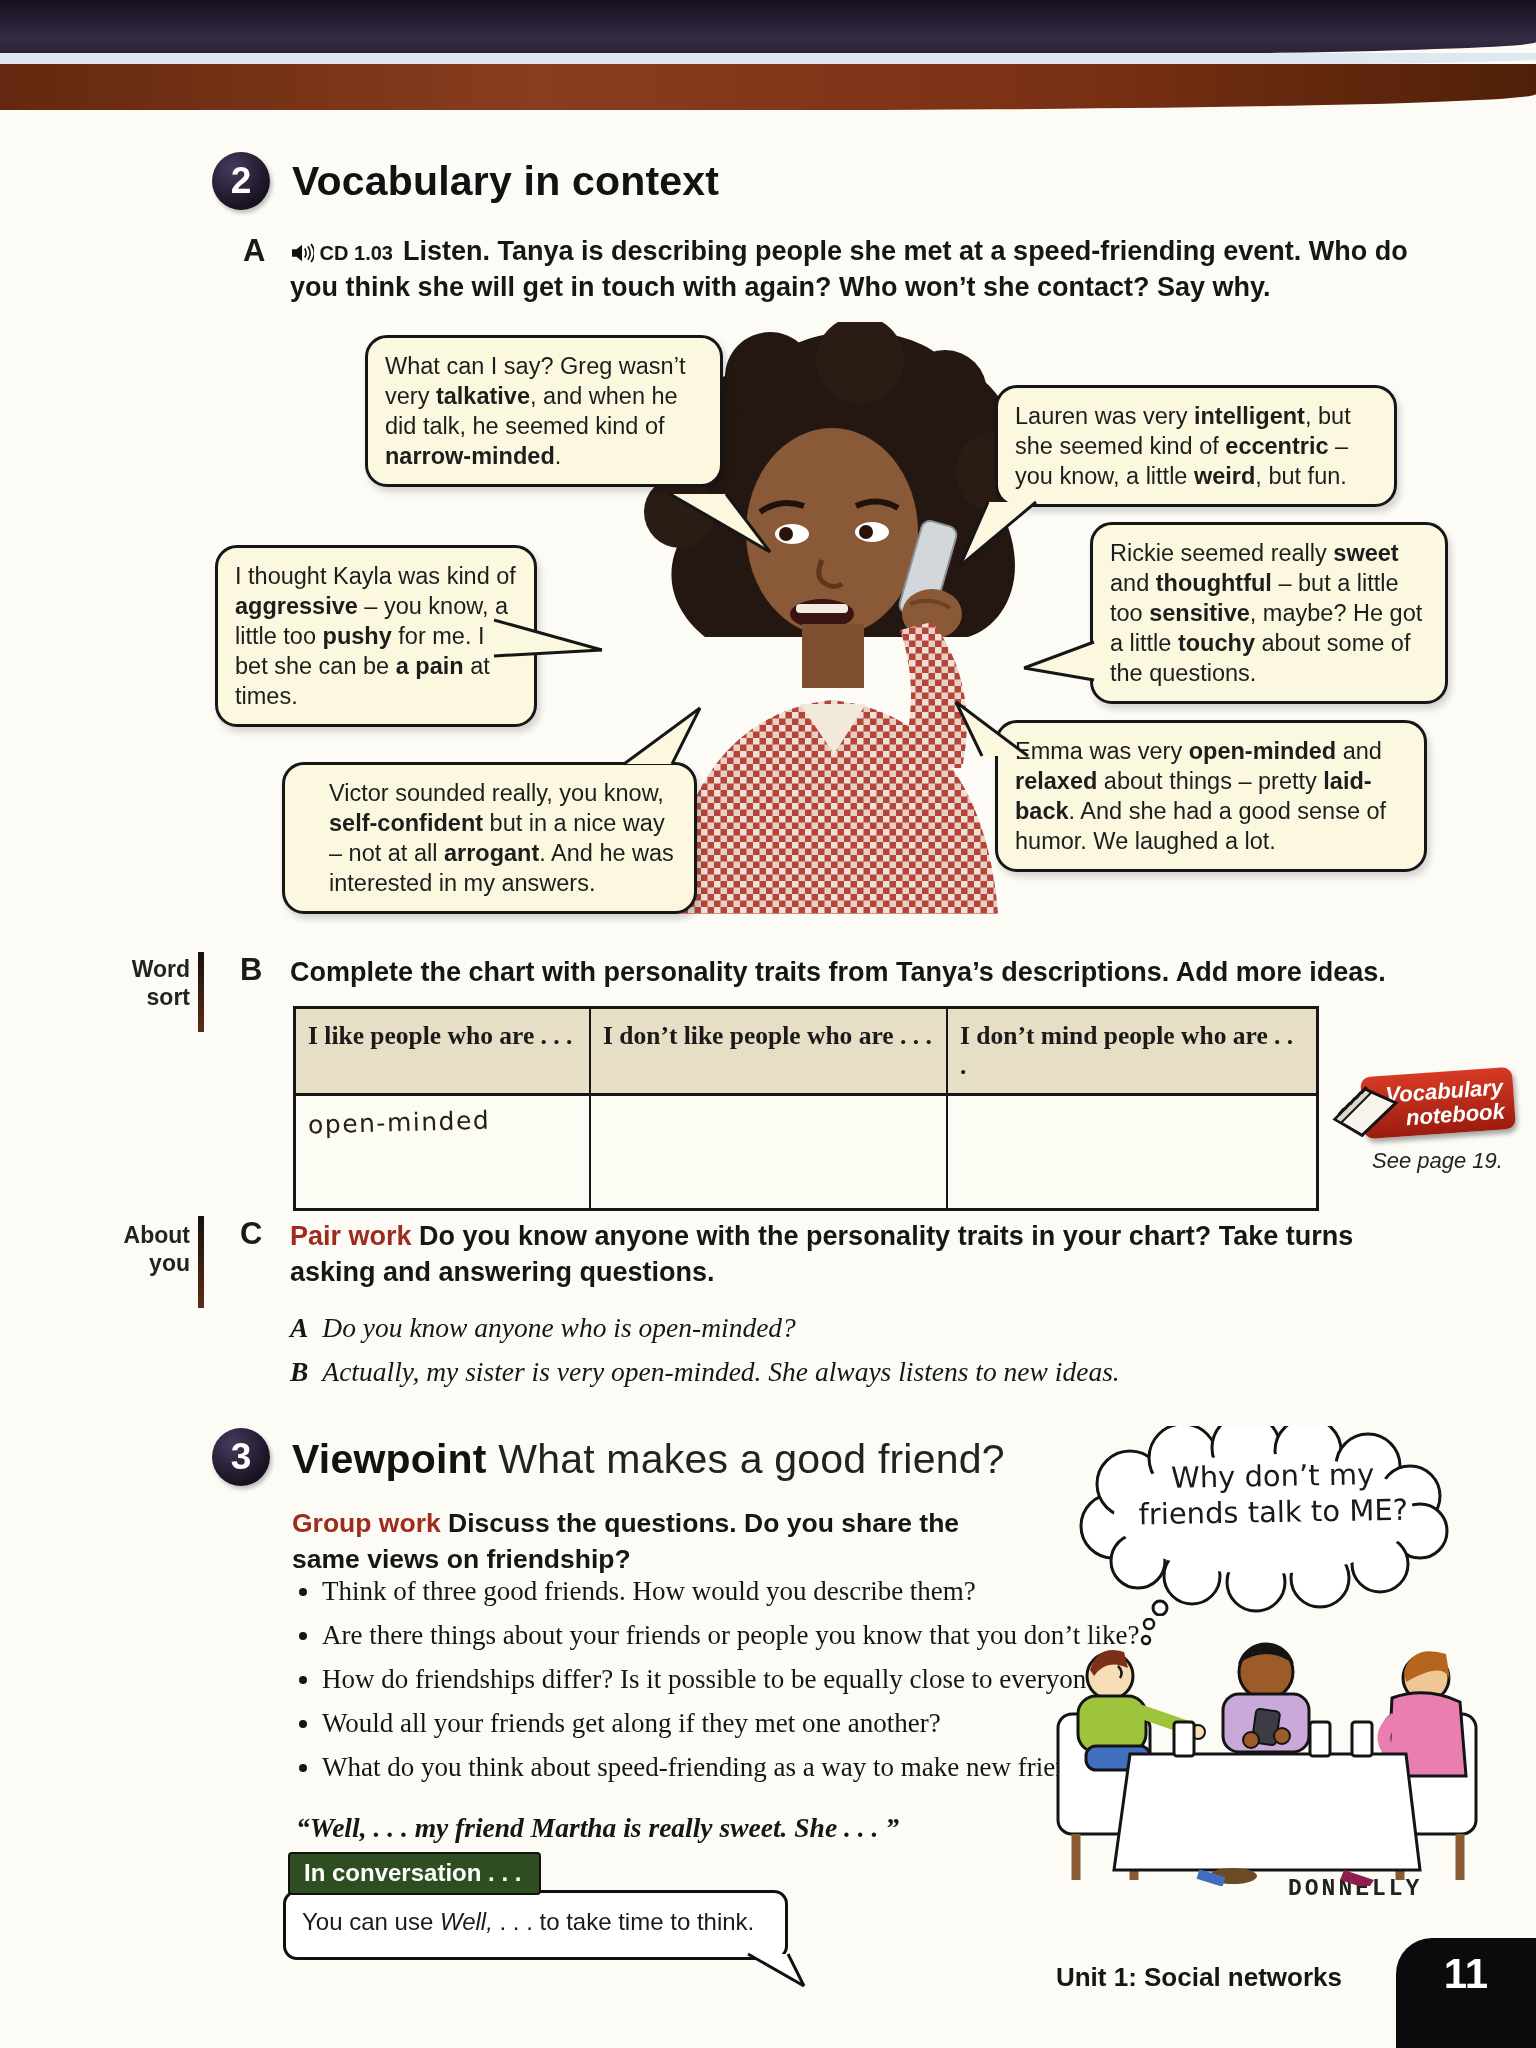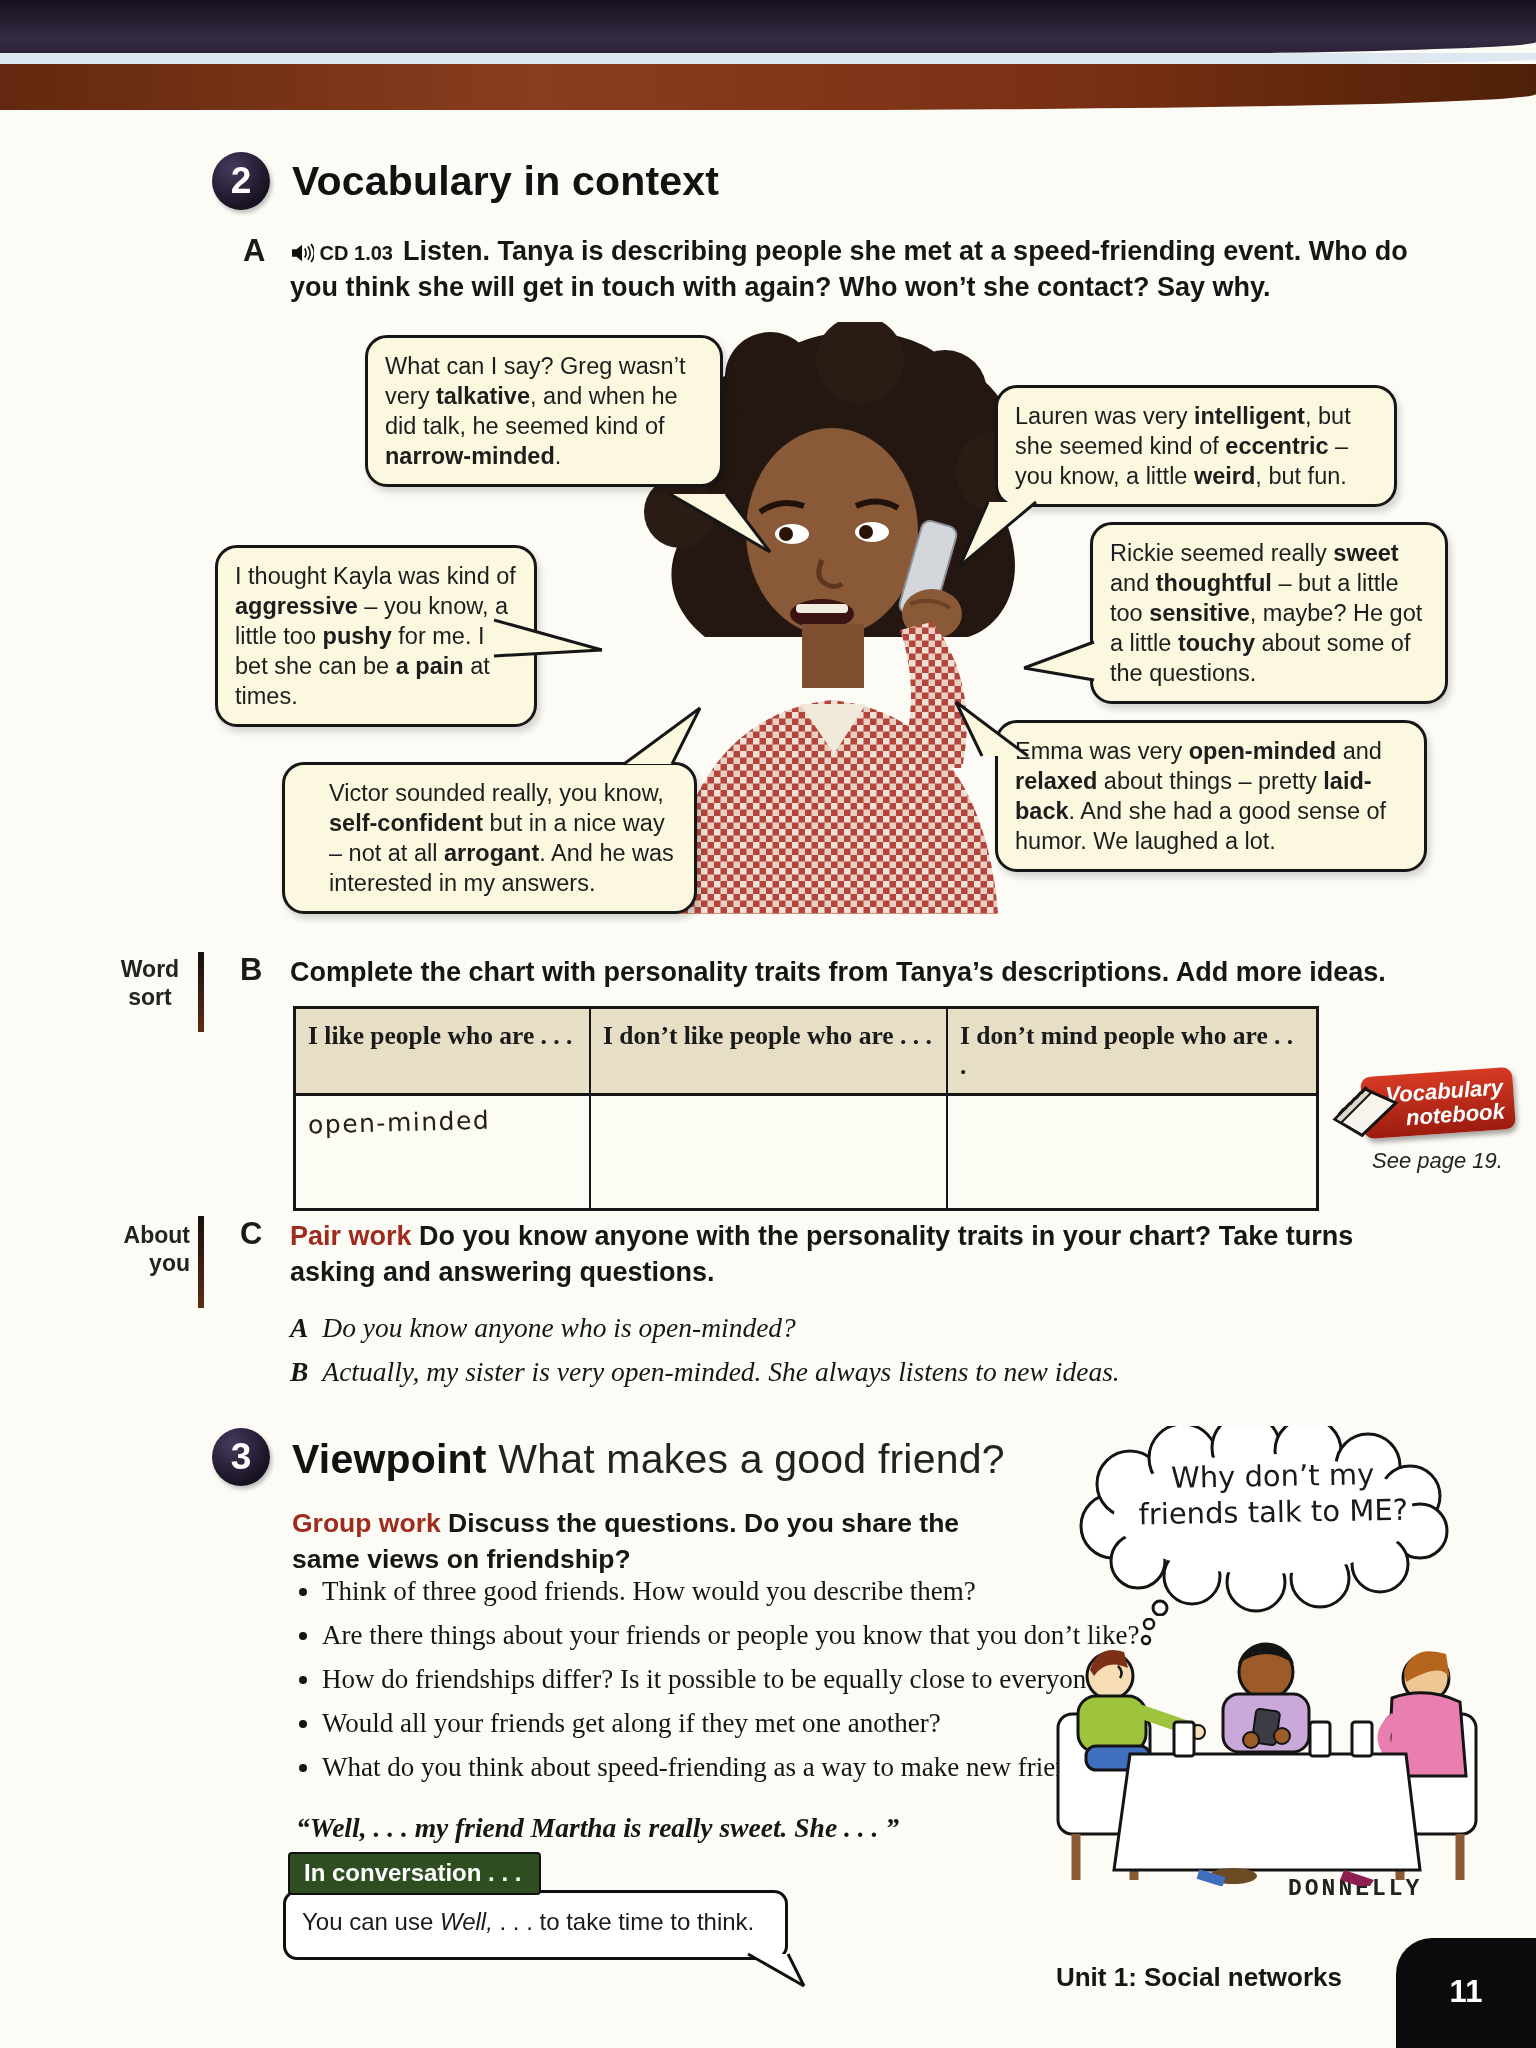--- a/index.html
+++ b/index.html
@@ -76,22 +76,22 @@
   .inconv-body{position:absolute;left:283px;top:1890px;width:505px;height:70px;z-index:5;background:#fff;
     border:3px solid #101010;border-radius:14px;box-sizing:border-box;padding:15px 16px;font-size:24px;}
 
   .cartoon-text{position:absolute;left:1108px;top:1458px;width:330px;z-index:4;text-align:center;
     font-family:"DejaVu Sans",sans-serif;font-size:29px;line-height:1.25;color:#1a1a1a;transform:rotate(-1deg);}
   .signature{position:absolute;left:1288px;top:1876px;font-family:Liberation Mono, monospace;
     font-weight:bold;font-size:23px;letter-spacing:3px;color:#222;}
 
   .footer-unit{position:absolute;right:194px;top:1962px;font-weight:bold;font-size:26px;color:#161616;}
   .page-tab{position:absolute;right:0;top:1938px;width:140px;height:110px;background:#0b0b0e;
-    border-top-left-radius:36px;color:#fff;font-weight:bold;font-size:31px;
-    display:flex;justify-content:center;align-items:flex-start;padding-top:36px;box-sizing:border-box;}
+    border-top-left-radius:36px;color:#fff;font-weight:bold;font-size:42px;
+    display:flex;justify-content:center;align-items:flex-start;padding-top:12px;box-sizing:border-box;}
 </style>
 </head>
 <body>
 
 <div class="page">
 
   <div class="band-dark"></div>
   <div class="band-stripe"></div>
   <div class="band-maroon"></div>
 
@@ -176,21 +176,21 @@
     <polygon points="16,64 64,64 92,8" fill="#fbf8df"></polygon>
       <line x1="16" y1="64" x2="92" y2="8" stroke="#161616" stroke-width="3"></line>
       <line x1="64" y1="64" x2="92" y2="8" stroke="#161616" stroke-width="3"></line>
     </svg>
   <svg class="tail" style="left:948px;top:694px;" width="88" height="64">
     <polygon points="34,62 80,62 8,8" fill="#fbf8df"></polygon>
       <line x1="34" y1="62" x2="8" y2="8" stroke="#161616" stroke-width="3"></line>
       <line x1="80" y1="62" x2="8" y2="8" stroke="#161616" stroke-width="3"></line>
     </svg>
 
-  <div class="margin-label" style="left:110px;top:956px;text-align:center;">Word sort</div>
+  <div class="margin-label" style="left:110px;top:956px;">Word sort</div>
   <div class="margin-bar" style="left:198px;top:952px;height:80px;"></div>
   <div class="ex-letter" style="left:240px;top:952px;">B</div>
   <div class="ex-text" style="left:290px;top:954px;width:1110px;">Complete the chart with personality traits from Tanya’s descriptions. Add more ideas.</div>
 
   <div class="chart">
     <div class="hrow">
       <div class="cell c1">I like people who are . . .</div>
       <div class="cell c2">I don’t like people who are . . .</div>
       <div class="cell c3">I don’t mind people who are . . .</div>
     </div>

